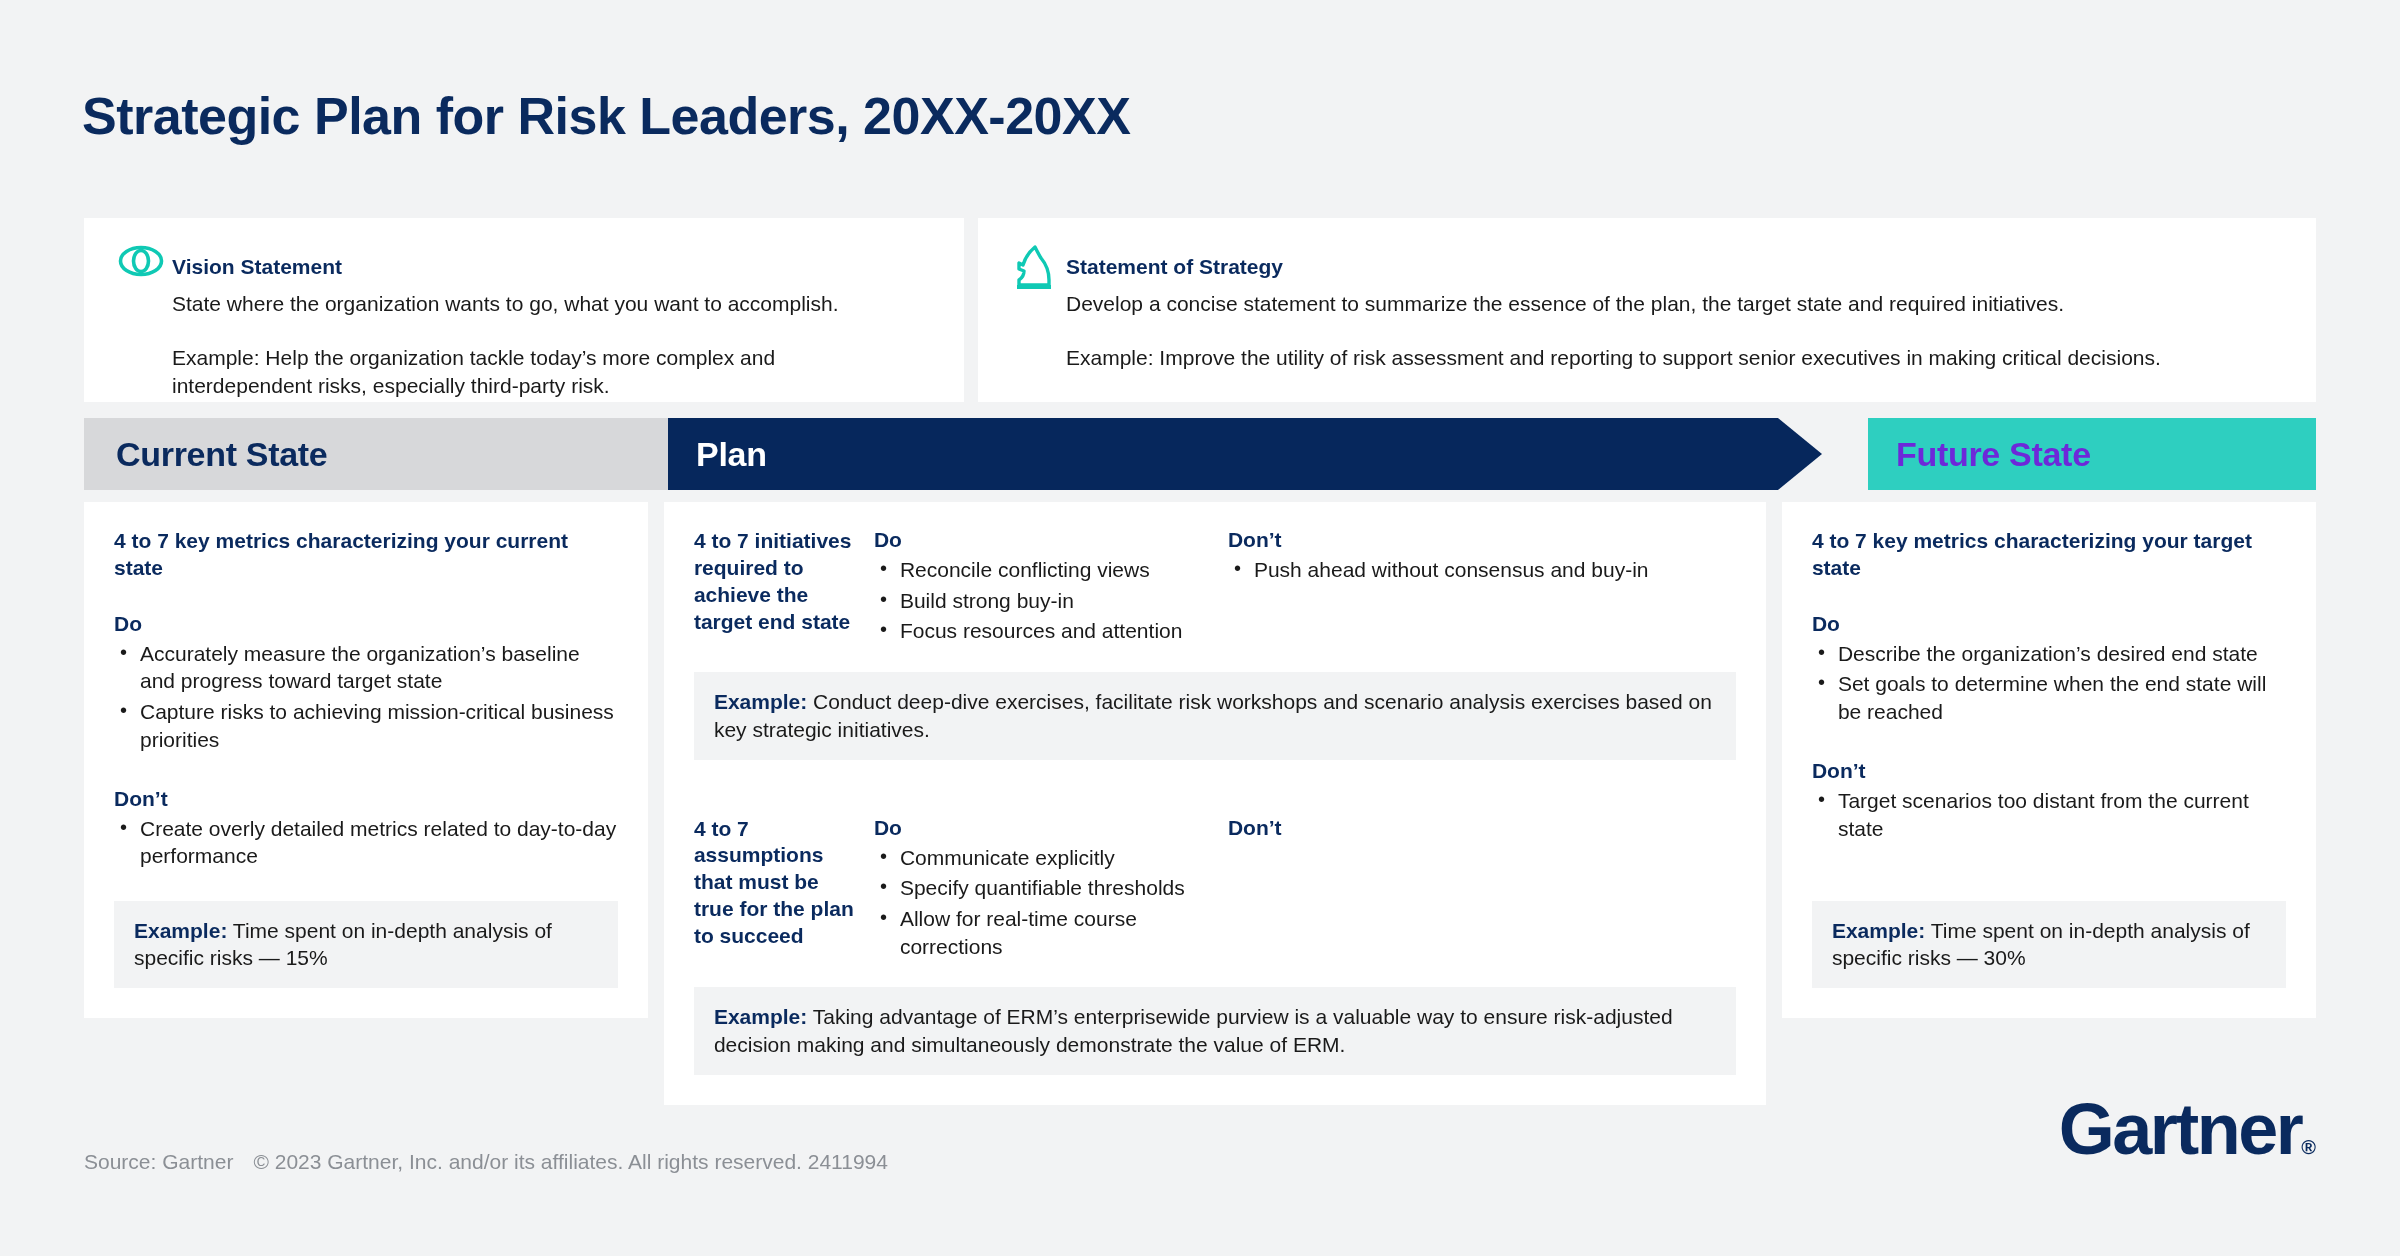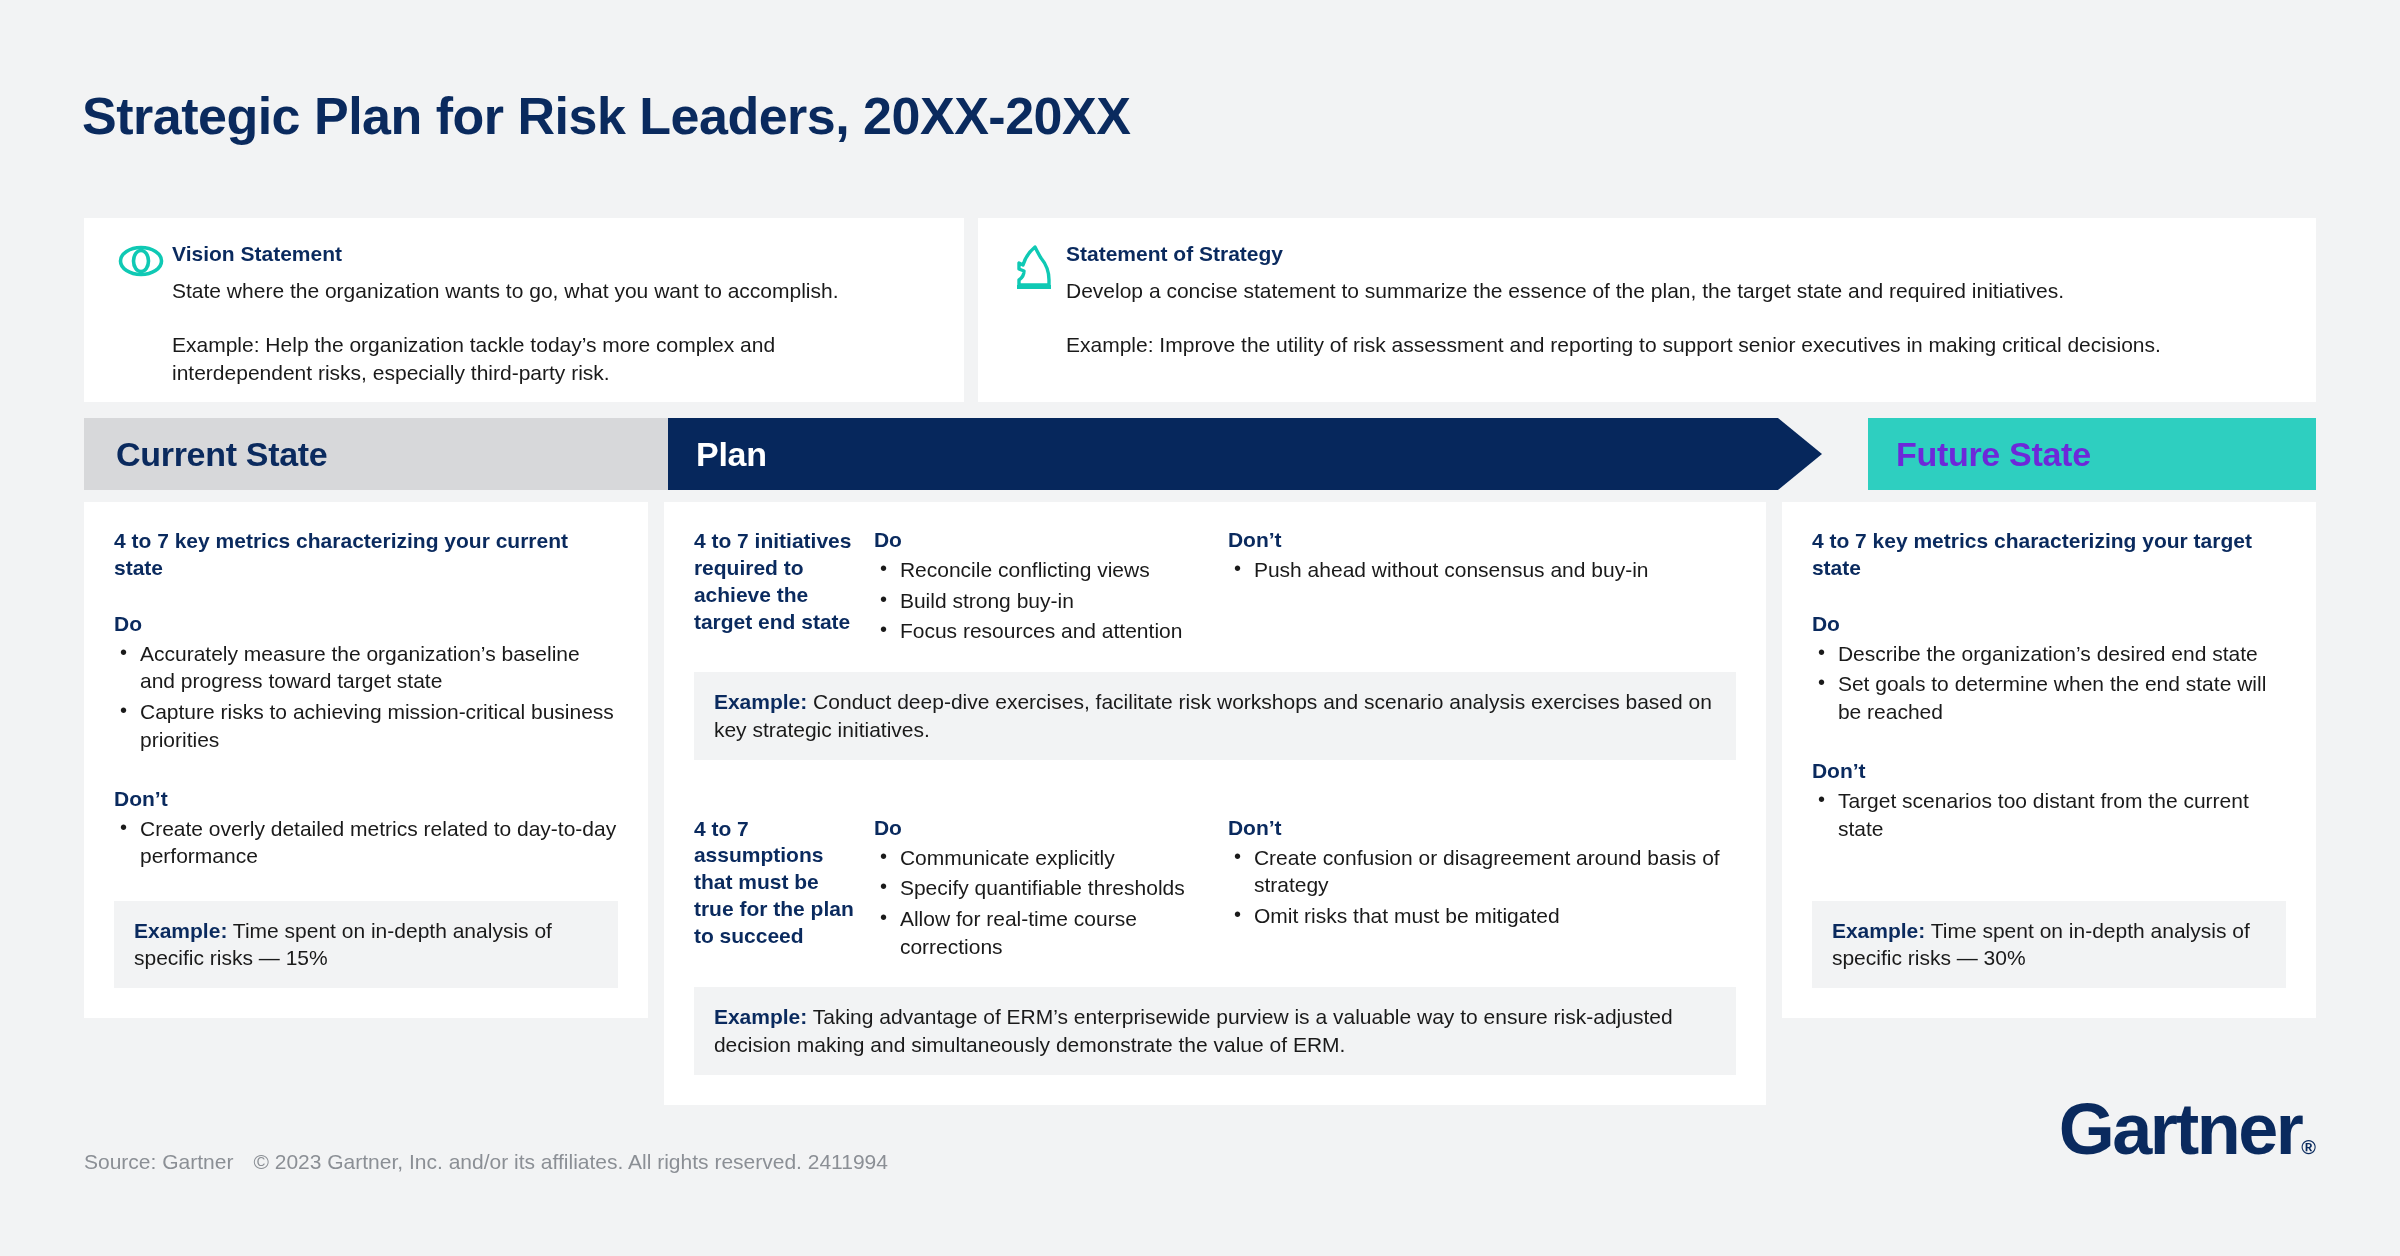--- a/index.html
+++ b/index.html
@@ -56,20 +56,21 @@
     display: flex;
     justify-content: center;
     align-items: flex-start;
   }
   .stmt-body { flex: 1; padding-top: 2px; }
   .stmt-title {
     font-size: 21px;
     font-weight: 700;
     color: #0a2a5e;
     margin-bottom: 11px;
+    margin-top: 13px;
   }
   .stmt-desc {
     font-size: 21px;
     color: #1a1a1a;
     line-height: 1.33;
   }
   .stmt-example {
     font-size: 21px;
     color: #1a1a1a;
     line-height: 1.33;
@@ -321,24 +322,20 @@
           <div class="plan-c2">
             <div class="lbl">Do</div>
             <ul class="pts">
               <li>Communicate explicitly</li>
               <li>Specify quantifiable thresholds</li>
               <li>Allow for real-time course corrections</li>
             </ul>
           </div>
           <div class="plan-c3">
             <div class="lbl">Don’t</div>
-            <ul class="pts">
-              <li>Create confusion or disagreement around basis of strategy</li>
-              <li>Omit risks that must be mitigated</li>
-            </ul>
           </div>
         </div>
         <div class="example plan-ex">
           <b>Example:</b><span> Taking advantage of ERM’s enterprisewide purview is a valuable way to ensure risk-adjusted decision making and simultaneously demonstrate the value of ERM.</span>
         </div>
       </div>
 
     </div>
 
     <div class="col-future">

